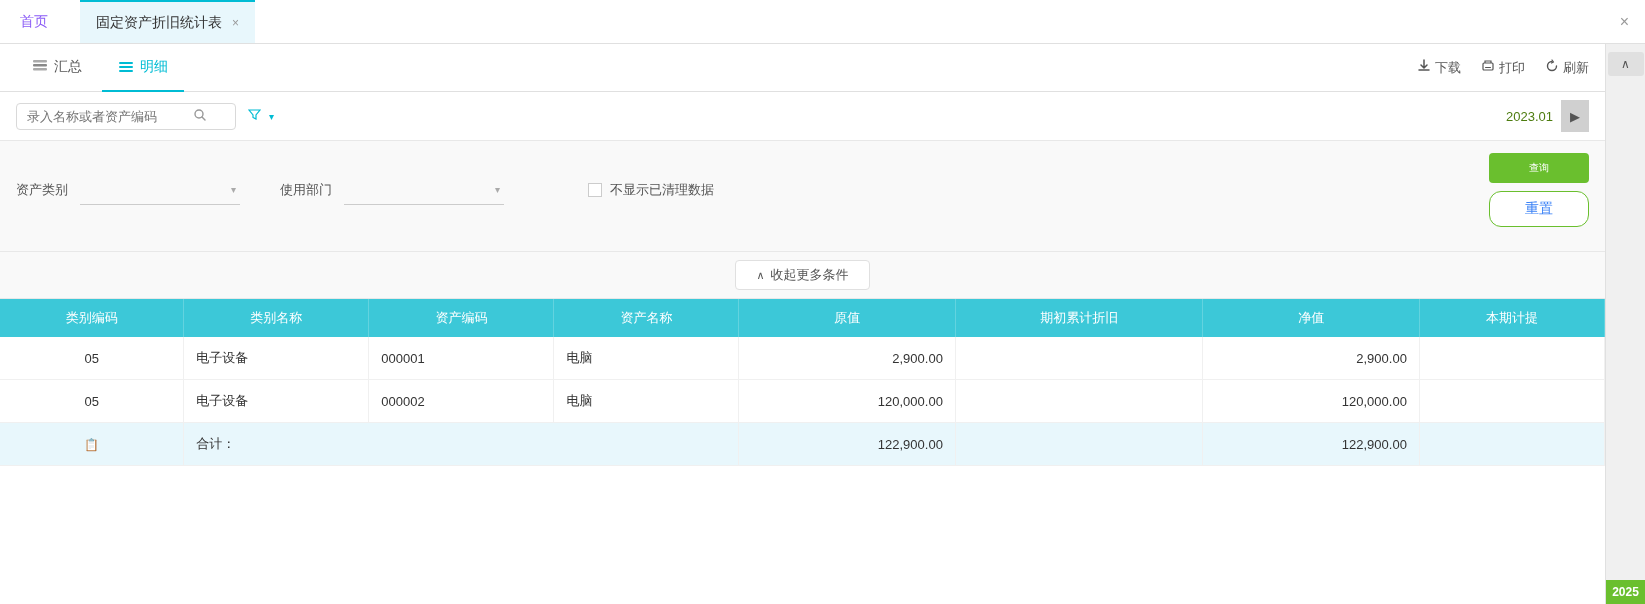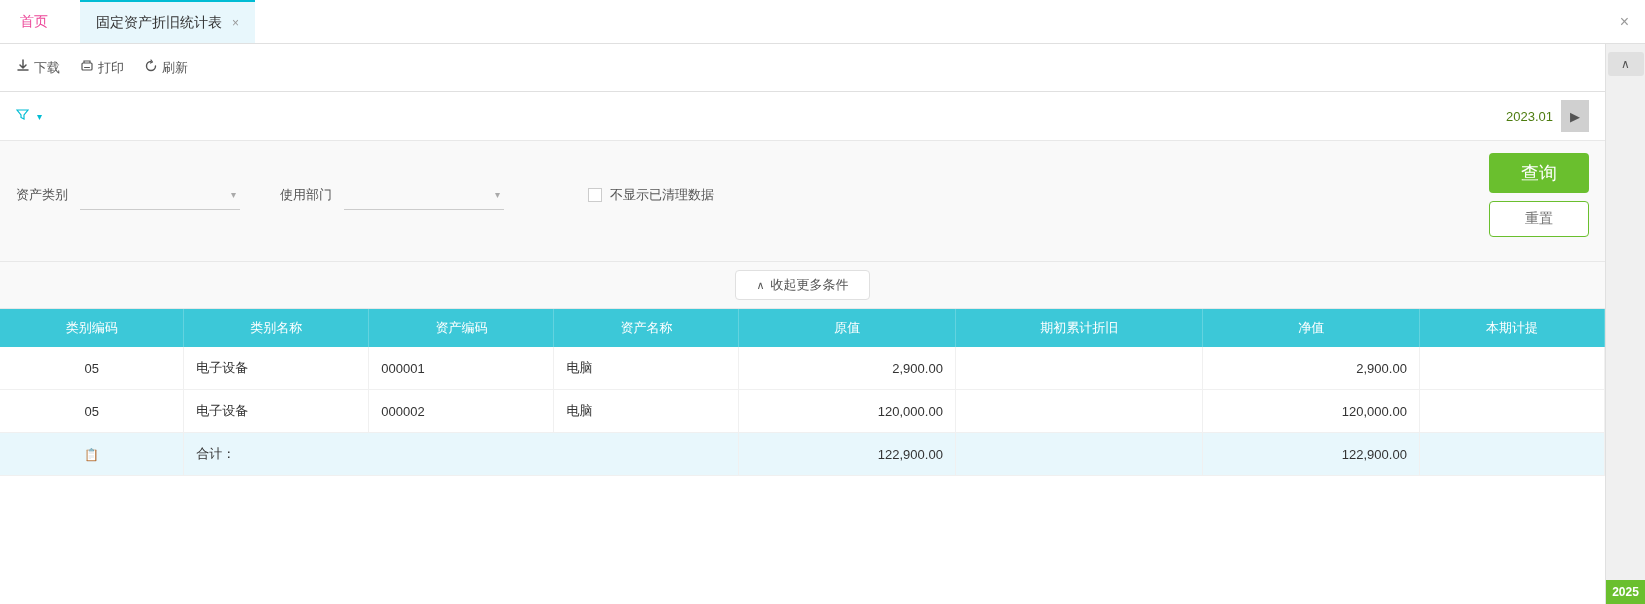--- a/index.html
+++ b/index.html
@@ -18,21 +18,21 @@
       display: flex;
       align-items: center;
       background: #fff;
       border-bottom: 1px solid #e0e0e0;
       height: 44px;
       padding: 0 0 0 0;
       position: relative;
     }
     .nav-home {
       padding: 0 20px;
-      color: #ec4899;
+      color: #8b5cf6;
       font-size: 14px;
       cursor: pointer;
       height: 100%;
       display: flex;
       align-items: center;
     }
     .nav-tab-active {
       display: flex;
       align-items: center;
       background: #e8f7fc;
@@ -205,29 +205,29 @@
       height: 14px;
       border: 1px solid #ccc;
       background: #fff;
     }
     .btn-query {
       background: #6abf2e;
       color: #fff;
       border: none;
       border-radius: 4px;
       padding: 8px 32px;
-      font-size: 18px;
+      font-size: 10px;
       cursor: pointer;
       min-width: 100px;
     }
     .btn-reset {
       background: #fff;
-      color: #737373;
+      color: #3b82f6;
       border: 1px solid #6abf2e;
-      border-radius: 4px;
+      border-radius: 12px;
       padding: 8px 32px;
       font-size: 14px;
       cursor: pointer;
       min-width: 100px;
     }
     .filter-buttons {
       display: flex;
       flex-direction: column;
       gap: 8px;
       margin-left: auto;
@@ -353,20 +353,44 @@
     <span>固定资产折旧统计表</span>
     <span class="close-icon">×</span>
   </div>
   <div class="nav-close-window">×</div>
 </div>
 
 <div class="main-content">
   <div class="left-panel">
 
     <div class="toolbar-tabs">
+      <div class="tabs-left">
+
+        <div class="tab-item">
+          <span class="tab-icon">
+            <svg width="16" height="16" viewBox="0 0 16 16" fill="none">
+              <rect x="1" y="5" width="14" height="2.5" rx="1" fill="#888"></rect>
+              <rect x="1" y="9" width="14" height="2.5" rx="1" fill="#aaa"></rect>
+              <rect x="1" y="1" width="14" height="2.5" rx="1" fill="#aaa"></rect>
+            </svg>
+          </span>
+          <span>汇总</span>
+        </div>
+
+        <div class="tab-item active">
+          <span class="tab-icon">
+            <svg width="16" height="16" viewBox="0 0 16 16" fill="none">
+              <rect x="1" y="3" width="14" height="2" rx="1" fill="#00bcd4"></rect>
+              <rect x="1" y="7" width="14" height="2" rx="1" fill="#00bcd4"></rect>
+              <rect x="1" y="11" width="14" height="2" rx="1" fill="#00bcd4"></rect>
+            </svg>
+          </span>
+          <span>明细</span>
+        </div>
+      </div>
       <div class="tabs-right">
         <div class="action-btn">
           <span>
             <svg width="14" height="14" viewBox="0 0 14 14" fill="none">
               <path d="M7 1v8M4 6l3 3 3-3M2 11h10" stroke="#555" stroke-width="1.5" stroke-linecap="round"></path>
             </svg>
           </span>
           <span>下载</span>
         </div>
         <div class="action-btn">
@@ -385,20 +409,29 @@
               <path d="M11.5 7A4.5 4.5 0 1 1 7 2.5" stroke="#555" stroke-width="1.4" stroke-linecap="round" fill="none"></path>
               <path d="M7 1l1.5 2-2 1" stroke="#555" stroke-width="1.2" stroke-linecap="round" stroke-linejoin="round" fill="none"></path>
             </svg>
           </span>
           <span>刷新</span>
         </div>
       </div>
     </div>
 
     <div style="position:relative; display:flex; align-items:center; padding:8px 16px; border-bottom:1px solid #e8e8e8; background:#fff; gap:12px;">
+      <div class="search-input-wrap">
+        <input type="text" style="color: rgb(187, 187, 187); font-size: 13px; border: none; outline: none; width: 160px; background: transparent;" placeholder="录入名称或者资产编码">
+        <span>
+          <svg width="14" height="14" viewBox="0 0 14 14" fill="none">
+            <circle cx="6" cy="6" r="4" stroke="#999" stroke-width="1.4"></circle>
+            <path d="M9 9l3 3" stroke="#999" stroke-width="1.4" stroke-linecap="round"></path>
+          </svg>
+        </span>
+      </div>
       <div class="more-conditions">
         <span>
           <svg width="13" height="13" viewBox="0 0 13 13" fill="none">
             <path d="M1 2h11l-4 5v4l-3-1.5V7L1 2z" stroke="#00bcd4" stroke-width="1.2" fill="none"></path>
           </svg>
         </span>
         <span></span>
         <span style="color:#00bcd4; font-size:10px;">▾</span>
       </div>
 

